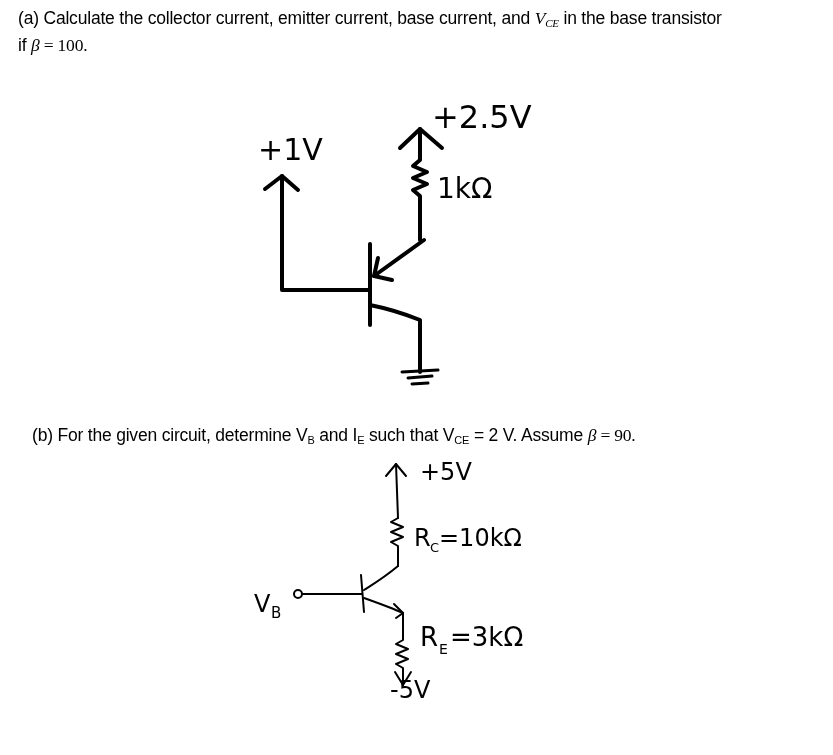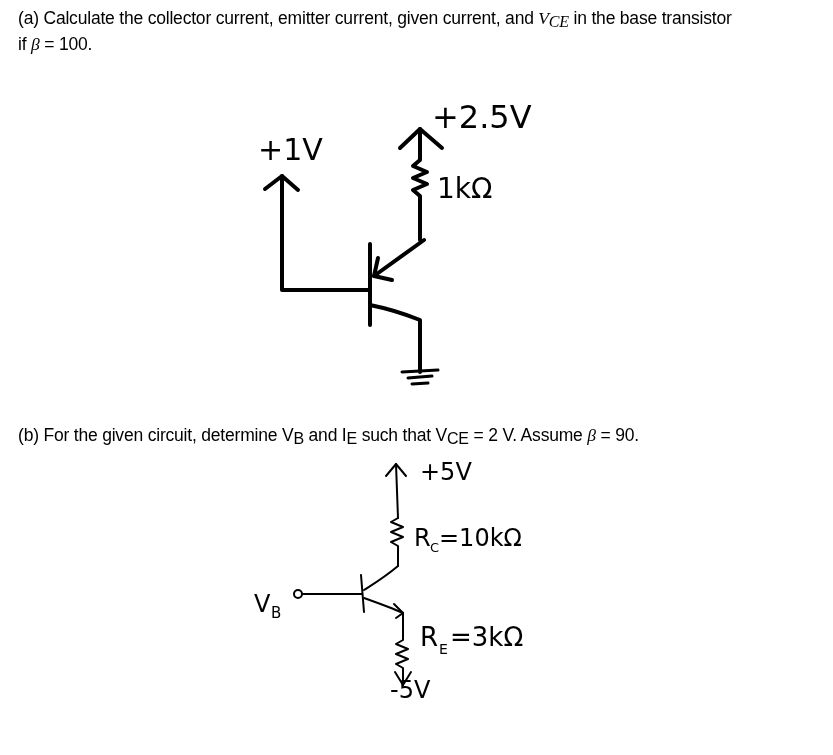--- a/index.html
+++ b/index.html
@@ -1,30 +1,30 @@
 <!DOCTYPE html>
 <html><head>
 <meta charset="utf-8">
 <style>
   html, body { margin:0; padding:0; background:#ffffff; }
   body { width:833px; height:755px; position:relative; overflow:hidden; font-family:"Liberation Sans", sans-serif; color:#000; }
   .q { position:absolute; left:18px; font-size:17.5px; line-height:22px; letter-spacing:-0.2px; }
   .q-a { top:7px; width:800px; }
-  .q-b { top:424px; width:800px; }
+  .q-b { top:424px; width:800px;margin-left:14px; }
   .math { font-family:"Liberation Serif", serif; font-style:italic; }
-  .math-up { font-family:Liberation Sans, sans-serif; }
-  sub.s { font-size:16px; vertical-align:-3px; }
+  .math-up { font-family:Liberation Serif, serif; }
+  sub.s { font-size:11px; vertical-align:-3px; }
   svg { position:absolute; left:0; top:0; }
   .hand { font-family:"DejaVu Sans", sans-serif; }
 </style>
 </head>
 <body>
 
 <div class="q q-a">
-  <span>(a) Calculate the collector current, emitter current, given current, and </span><span class="math"><span>V</span><sub class="s">CE</sub></span><span> in the base transistor</span><br>
+  <span>(a) Calculate the collector current, emitter current, base current, and </span><span class="math"><span>V</span><sub class="s">CE</sub></span><span> in the base transistor</span><br>
   <span>if </span><span class="math">β</span><span class="math-up"> = 100.</span>
 </div>
 
 <div class="q q-b">
   <span>(b) For the given circuit, determine V</span><sub class="s">B</sub><span> and I</span><sub class="s">E</sub><span> such that V</span><sub class="s">CE</sub><span> = 2 V. Assume </span><span class="math">β</span><span class="math-up"> = 90.</span>
 </div>
 
 <svg width="833" height="420" viewBox="0 0 833 420">
   <g stroke="#000" stroke-width="4" fill="none" stroke-linecap="round" stroke-linejoin="round">
 

